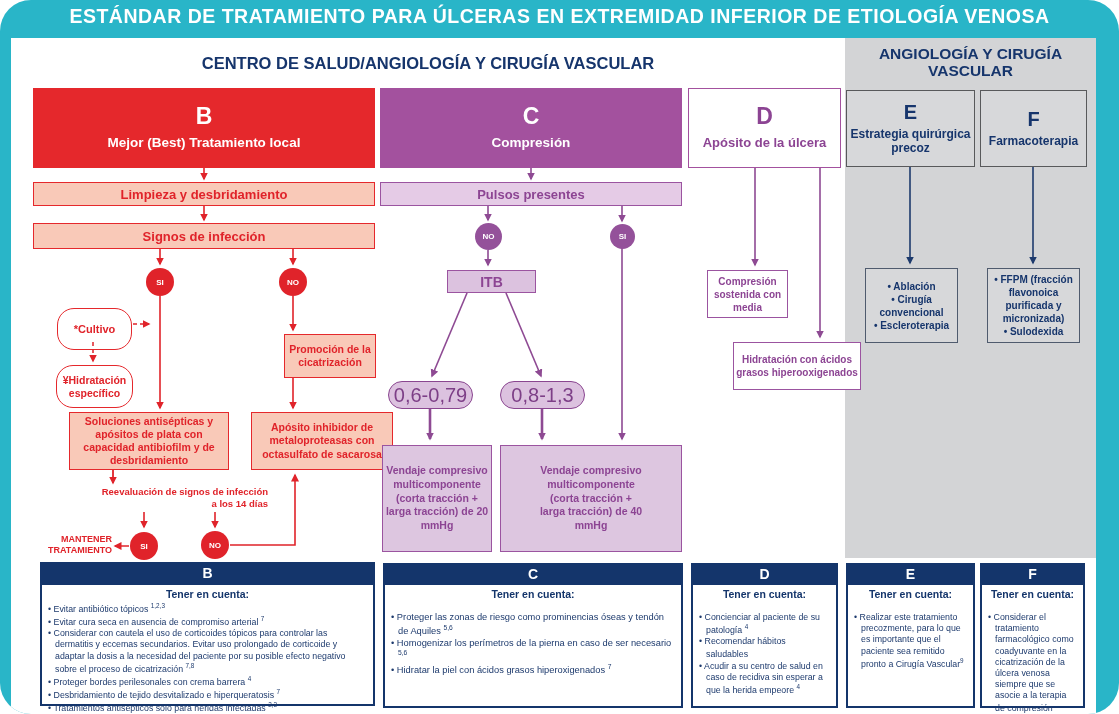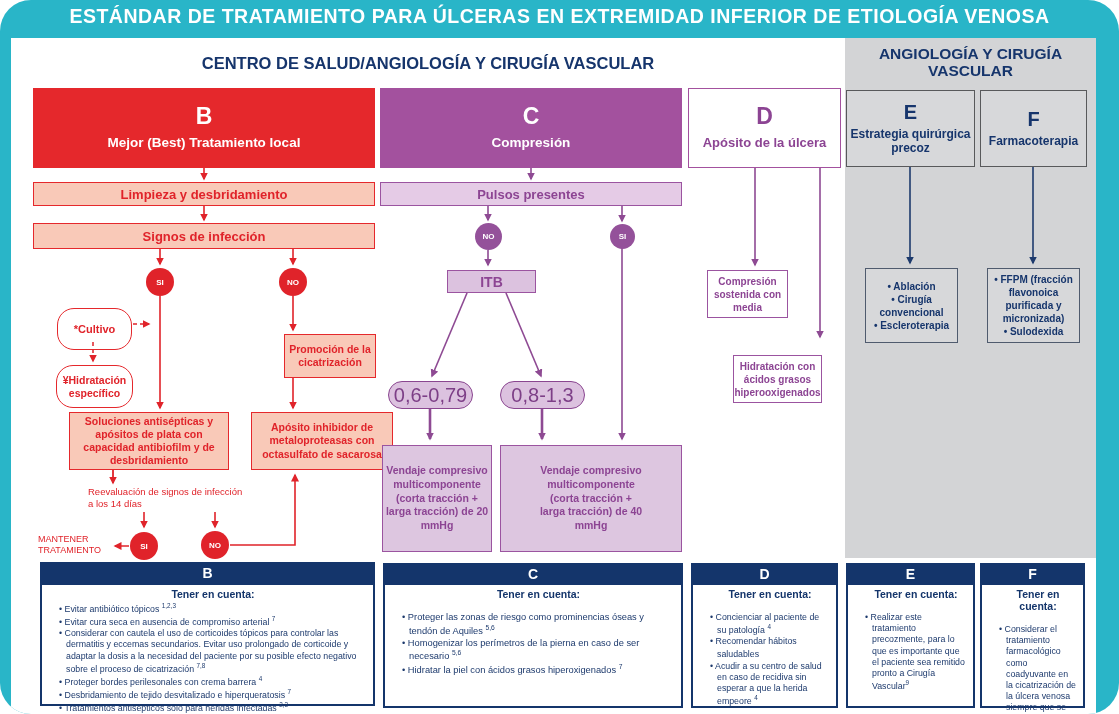--- a/index.html
+++ b/index.html
@@ -30,39 +30,39 @@
   .pinkbox{background:#f9c9b8;border:1.3px solid #e5282c;color:#e0232a;font-weight:bold;
            font-size:10.5px;display:flex;align-items:center;justify-content:center;
            text-align:center;line-height:1.25;padding:3px;margin-left:36px;}
   .roundred{background:#ffffff;border:1.5px solid #e5282c;color:#e0232a;font-weight:bold;
            font-size:11px;border-radius:17px;display:flex;align-items:center;justify-content:center;
            text-align:center;line-height:1.15;padding:2px 4px;}
   .circ{border-radius:50%;color:#ffffff;font-weight:bold;font-size:8px;
         display:flex;align-items:center;justify-content:center;z-index:4;}
   .circ-red{background:#e0232a;}
   .circ-purple{background:#94519a;}
-  .redtext{color:#e0232a;font-weight:normal;text-align:left;line-height:1.25;}
+  .redtext{color:#e0232a;font-weight:bold;text-align:right;line-height:1.25;}
   .lpbox{background:#dcc2df;border:1.3px solid #9b54a0;color:#8c4493;font-weight:bold;
          display:flex;align-items:center;justify-content:center;text-align:center;}
   .pill{background:#dcc2df;border:1.7px solid #8a4690;color:#7d3f87;font-weight:normal;
         font-size:20px;border-radius:15px;display:flex;align-items:center;justify-content:center;}
   .vendaje{background:#ddc6e0;border:1.3px solid #9b54a0;color:#8c4493;font-weight:bold;
         font-size:10.5px;display:flex;align-items:center;justify-content:center;}
   .vendaje .inner{width:108px;text-align:center;line-height:1.3;}
   .outpurple{background:#ffffff;border:1.3px solid #9b54a0;color:#8c4493;font-weight:bold;
         font-size:10px;display:flex;align-items:center;justify-content:center;text-align:center;line-height:1.3;padding:2px;}
   .graylist{background:#d7d8da;border:1px solid #4f5b6e;color:#16356c;font-weight:bold;font-size:10px;
         display:flex;align-items:center;justify-content:center;padding:3px;}
   .graylist ul{list-style:none;margin:0;padding:0;text-align:center;line-height:1.3;}
   .graylist li::before{content:"• ";}
   .note{z-index:2;}
   .note-bar{background:#14356b;color:#ffffff;font-weight:bold;font-size:14px;text-align:center;
             height:23px;line-height:23px;}
   .note-body{background:#ffffff;border:2px solid #14356b;border-top:none;color:#1d3a6d;
-             padding:3px 6px 4px 17px;}
+             padding:3px 6px 4px 6px;}
   .note-heading{text-align:center;font-weight:bold;font-size:10.5px;margin-bottom:2px;color:#14356b;}
   .roomy .note-heading{margin-bottom:12px;}
   .nlist{list-style:none;margin:0;padding:0;font-size:8.8px;line-height:1.27;}
   .nlist li{padding-left:7px;text-indent:-7px;}
   .nlist li::before{content:"• ";}
   .note-c .nlist{font-size:9.3px;}
   sup{font-size:0.72em;}
 </style>
 </head>
 <body>
@@ -165,21 +165,21 @@
   <div class="abs pill" style="left:388px;top:381px;width:85px;height:28px;">0,6-0,79</div>
   <div class="abs pill" style="left:500px;top:381px;width:85px;height:28px;text-align:right;">0,8-1,3</div>
   <div class="abs vendaje" style="left:382px;top:445px;width:110px;height:107px;">
     <div class="inner">Vendaje compresivo multicomponente (corta tracción + larga tracción) de 20 mmHg</div>
   </div>
   <div class="abs vendaje" style="left:500px;top:445px;width:182px;height:107px;">
     <div class="inner">Vendaje compresivo multicomponente (corta tracción + larga tracción) de 40 mmHg</div>
   </div>
 
   <div class="abs outpurple" style="left:707px;top:270px;width:81px;height:48px;">Compresión sostenida con media</div>
-  <div class="abs outpurple" style="left:733px;top:342px;width:89px;height:48px;margin-top:13px;">Hidratación con ácidos grasos hiperooxigenados</div>
+  <div class="abs outpurple" style="left:733px;top:342px;width:128px;height:48px;">Hidratación con ácidos grasos hiperooxigenados</div>
 
   <div class="abs graylist" style="left:865px;top:268px;width:93px;height:75px;">
     <ul>
       <li>Ablación</li>
       <li>Cirugía convencional</li>
       <li>Escleroterapia</li>
     </ul>
   </div>
   <div class="abs graylist" style="left:987px;top:268px;width:93px;height:75px;">
     <ul>

